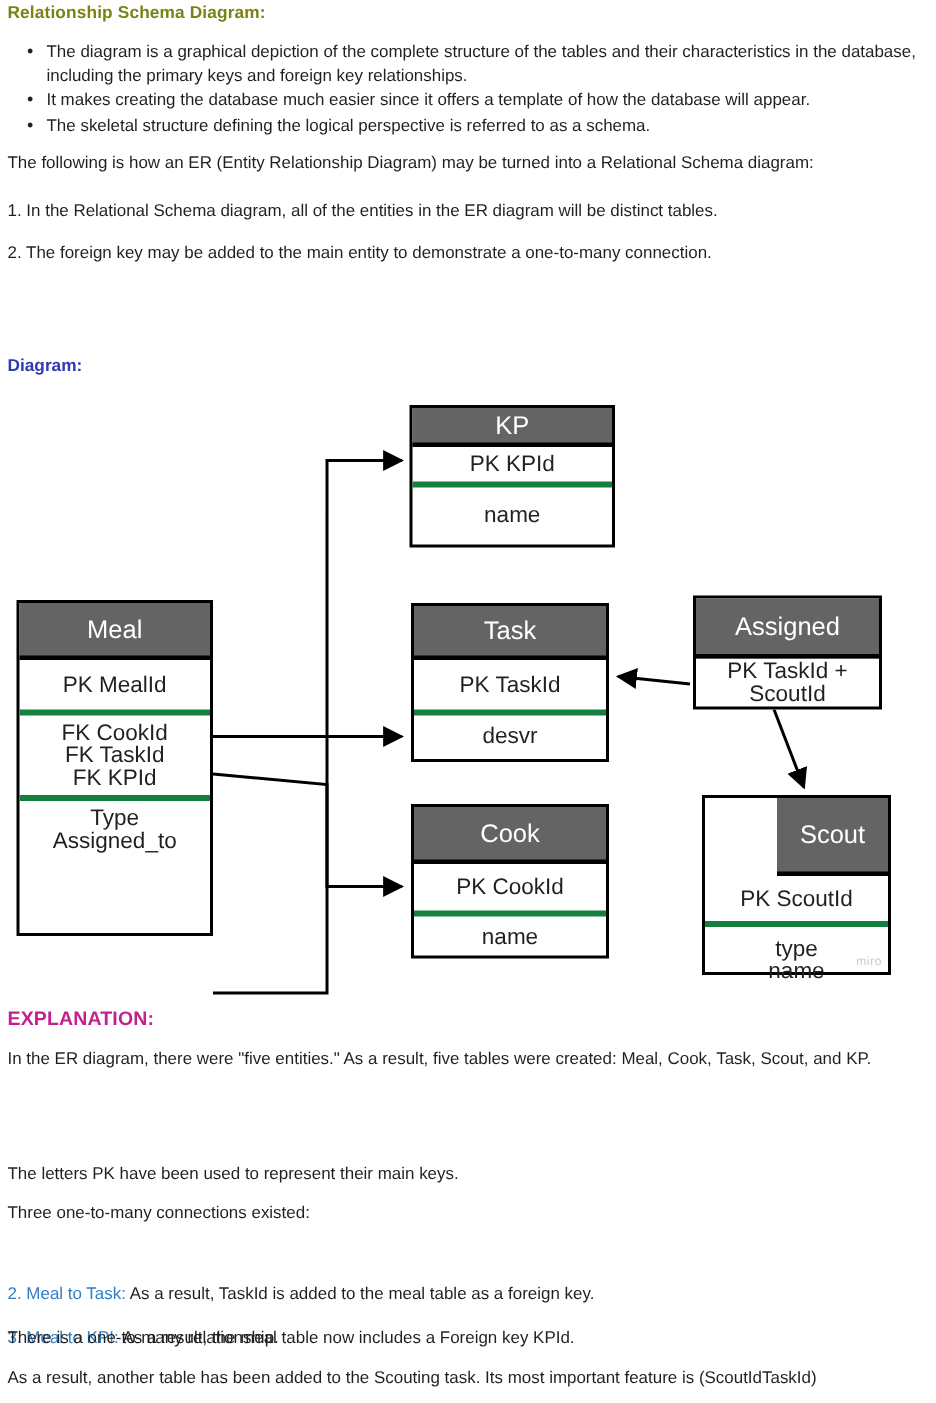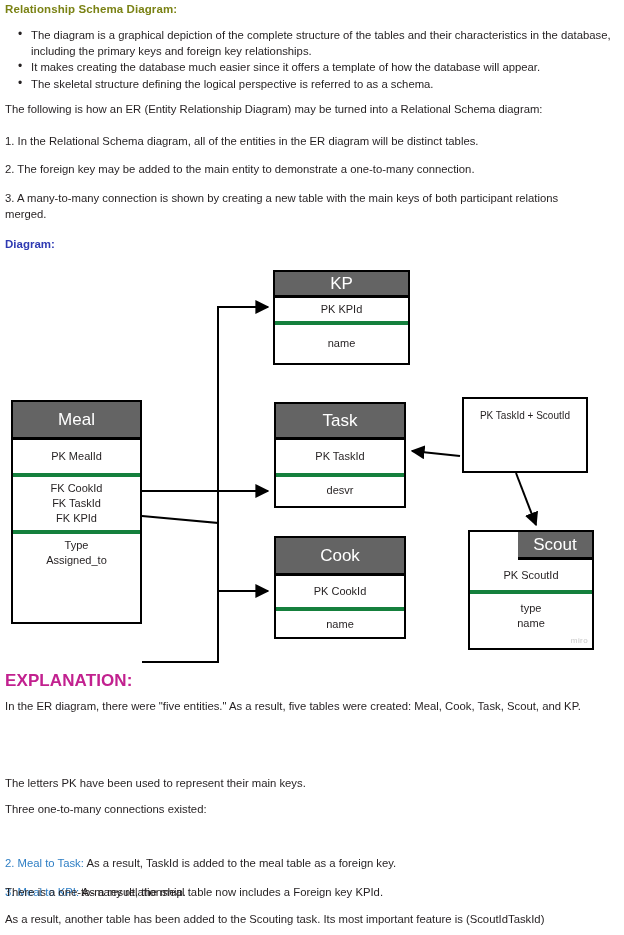--- a/index.html
+++ b/index.html
@@ -107,21 +107,21 @@
     font-size: 17px;
     text-align: center;
     border-bottom: 3px solid #000;
     box-sizing: border-box;
     display: flex;
     align-items: center;
     justify-content: center;
   }
   .tbl .row {
     color: #231f20;
-    font-size: 11px;
+    font-size: 15px;
     text-align: center;
     box-sizing: border-box;
     display: flex;
     align-items: center;
     justify-content: center;
     white-space: pre-line;
     line-height: 15px;
   }
   .tbl .row.sep {
     border-top: 4px solid #15803d;
@@ -134,21 +134,21 @@
     font-size: 8px;
     color: #c9c9c9;
     letter-spacing: 0.4px;
   }
 
   
   .heading-magenta {
     position: absolute;
     left: 5px;
     top: 671px;
-    font-size: 17px;
+    font-size: 13px;
     font-weight: bold;
     color: #c2218f;
     letter-spacing: 0.1px;
   }
 
   .e-1 { top: 698px; width: 600px; }
   .e-3 { top: 775px; }
   .e-4 { top: 801px; }
   .e-5 { top: 828px; }
   .e-6 { top: 855px; }
@@ -166,21 +166,20 @@
 
   <ul class="bullets">
     <li>The diagram is a graphical depiction of the complete structure of the tables and their characteristics in the database, including the primary keys and foreign key relationships.</li>
     <li>It makes creating the database much easier since it offers a template of how the database will appear.</li>
     <li>The skeletal structure defining the logical perspective is referred to as a schema.</li>
   </ul>
 
   <div class="para p-intro">The following is how an ER (Entity Relationship Diagram) may be turned into a Relational Schema diagram:</div>
   <div class="para p-1">1. In the Relational Schema diagram, all of the entities in the ER diagram will be distinct tables.</div>
   <div class="para p-2">2. The foreign key may be added to the main entity to demonstrate a one-to-many connection.</div>
-  <div class="para p-3">3. A many-to-many connection is shown by creating a new table with the main keys of both participant relations merged.</div>
 
   <div class="heading-blue">Diagram:</div>
 
   <div class="diagram">
 
     <svg width="624" height="410" viewBox="0 0 624 410">
       <defs>
         <marker id="arrow" viewBox="0 0 10 10" refX="9" refY="5" markerWidth="7" markerHeight="7" orient="auto-start-reverse">
           <path d="M 0 0 L 10 5 L 0 10 z" fill="#000"></path>
         </marker>
@@ -213,31 +212,32 @@
 Assigned_to</div>
     </div>
 
     <div class="tbl" style="left:274px; top:147px; width:132px; height:106px;">
       <div class="hdr" style="height:36px;">Task</div>
       <div class="row" style="height:33px;">PK TaskId</div>
       <div class="row sep" style="height:31px;">desvr</div>
     </div>
 
     <div class="tbl" style="left:462px; top:142px; width:126px; height:76px;">
-      <div class="row" style="height:32px; font-size:10px;">PK TaskId + ScoutId</div>
+      <div class="hdr" style="height:40px;">Assigned</div>
+      <div class="row" style="height:32px; font-size:15px;">PK TaskId + ScoutId</div>
     </div>
 
     <div class="tbl" style="left:274px; top:281px; width:132px; height:103px;">
       <div class="hdr" style="height:38px;">Cook</div>
       <div class="row" style="height:31px;">PK CookId</div>
       <div class="row sep" style="height:30px;">name</div>
     </div>
 
     <div class="tbl" style="left:468px; top:275px; width:126px; height:120px;">
-      <div class="hdr" style="height:28px;margin-left:48px;">Scout</div>
+      <div class="hdr" style="height:52px;margin-left:48px;">Scout</div>
       <div class="row" style="height:30px;">PK ScoutId</div>
       <div class="row sep" style="height:47px;">type
 name</div>
       <div class="watermark">miro</div>
     </div>
 
   </div>
 
   <div class="heading-magenta">EXPLANATION:</div>
 

